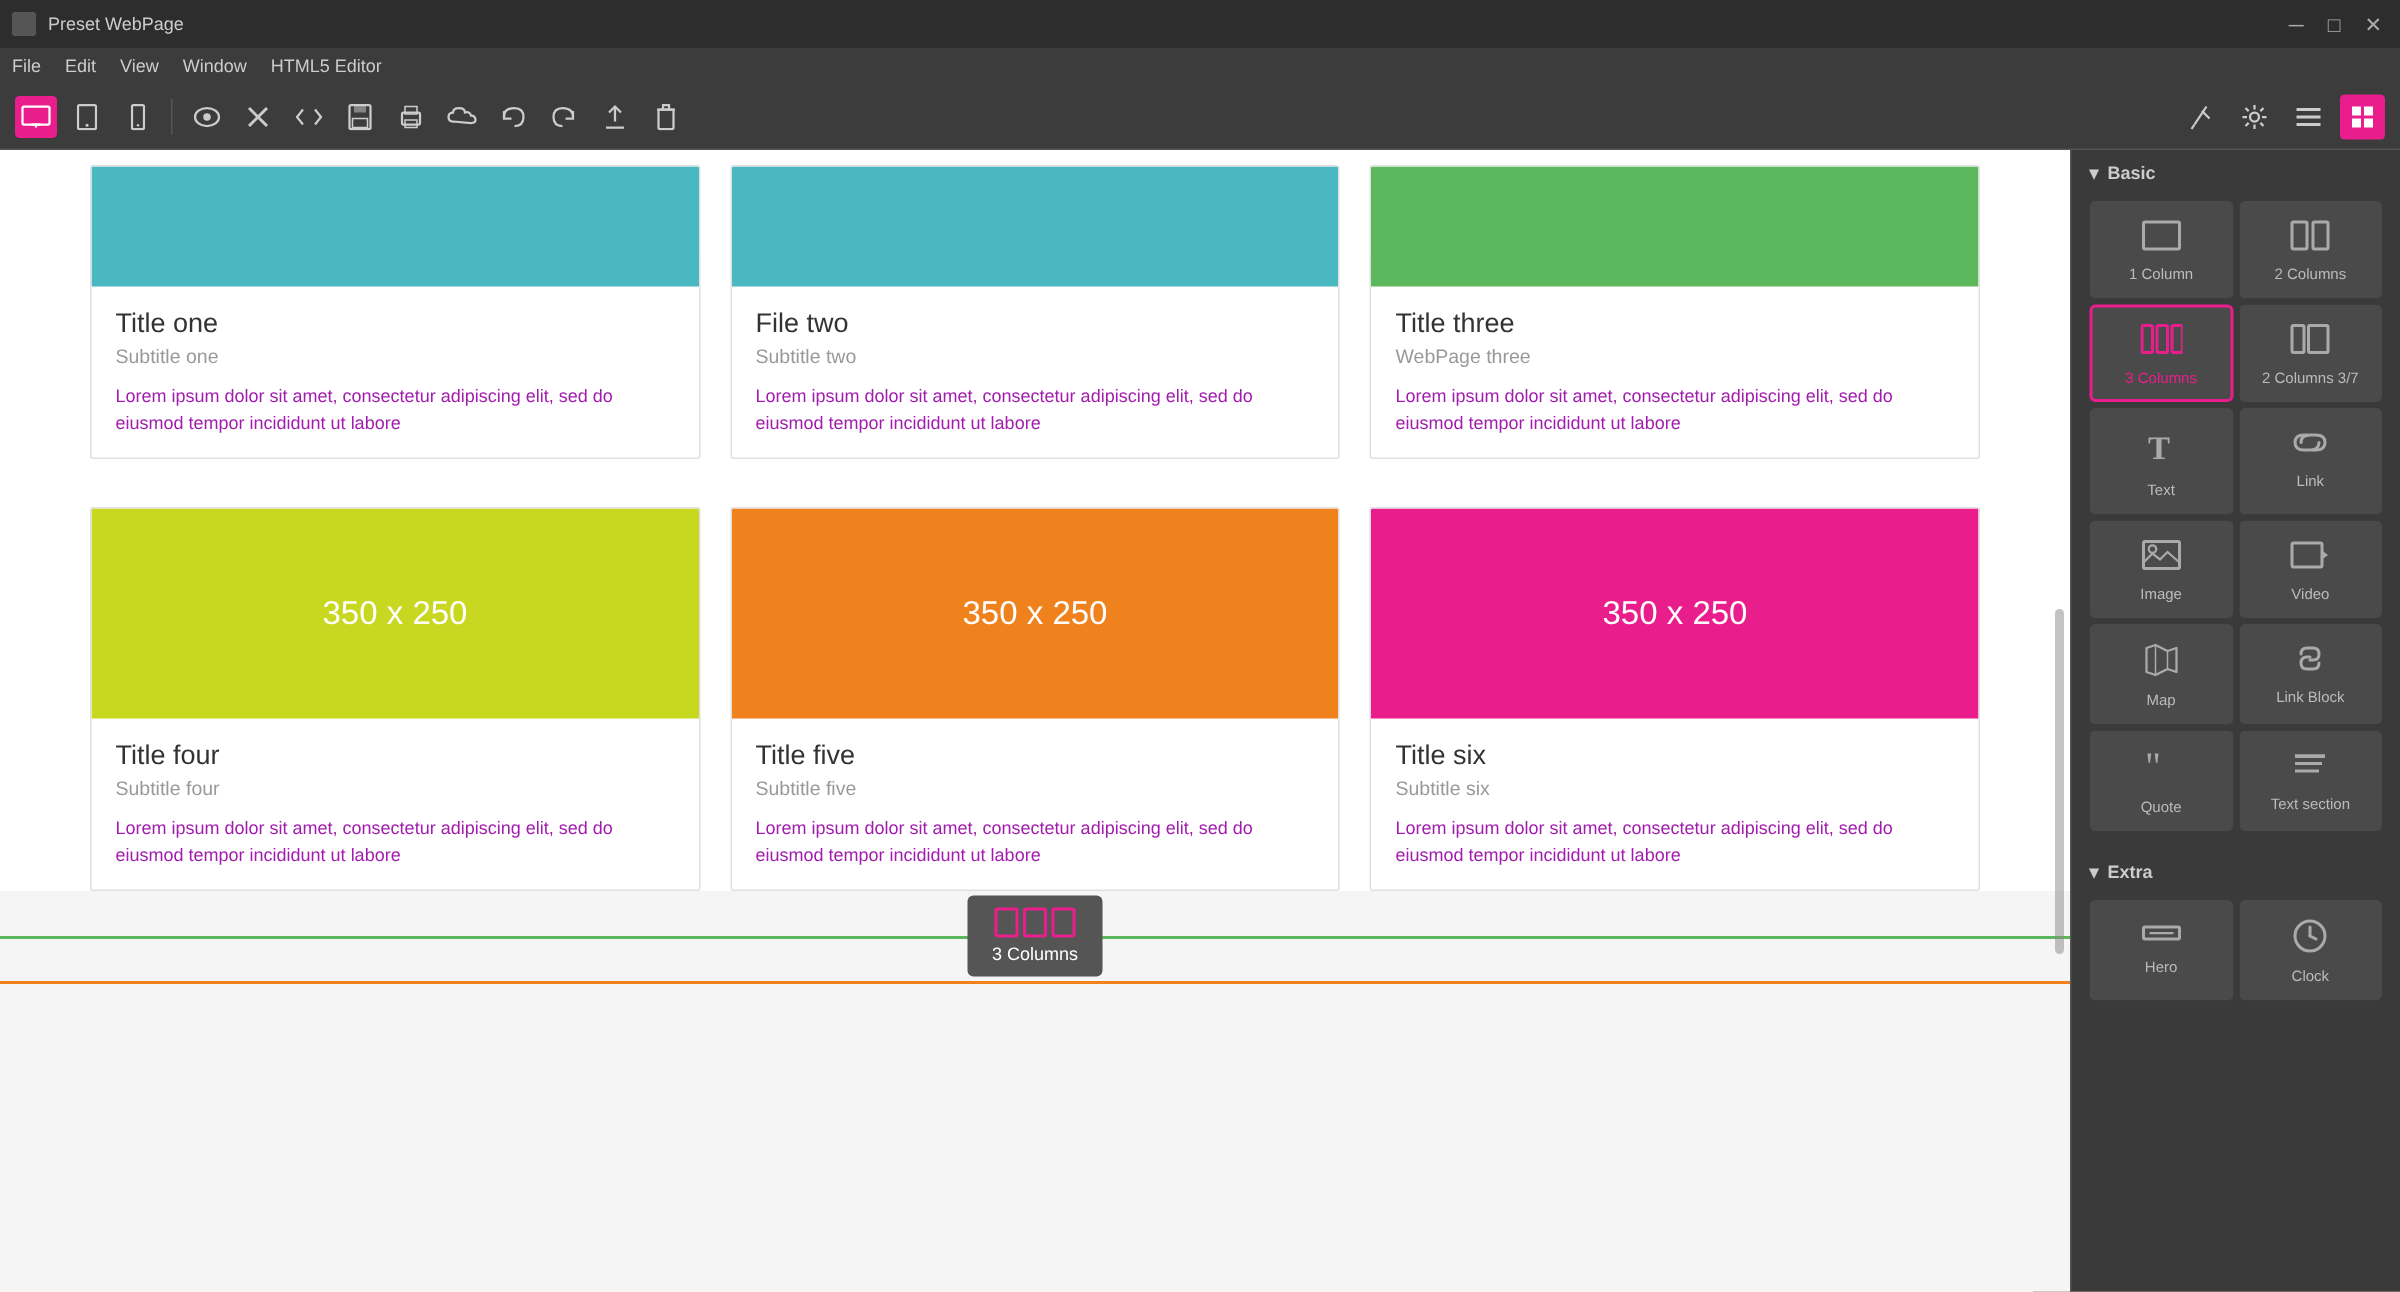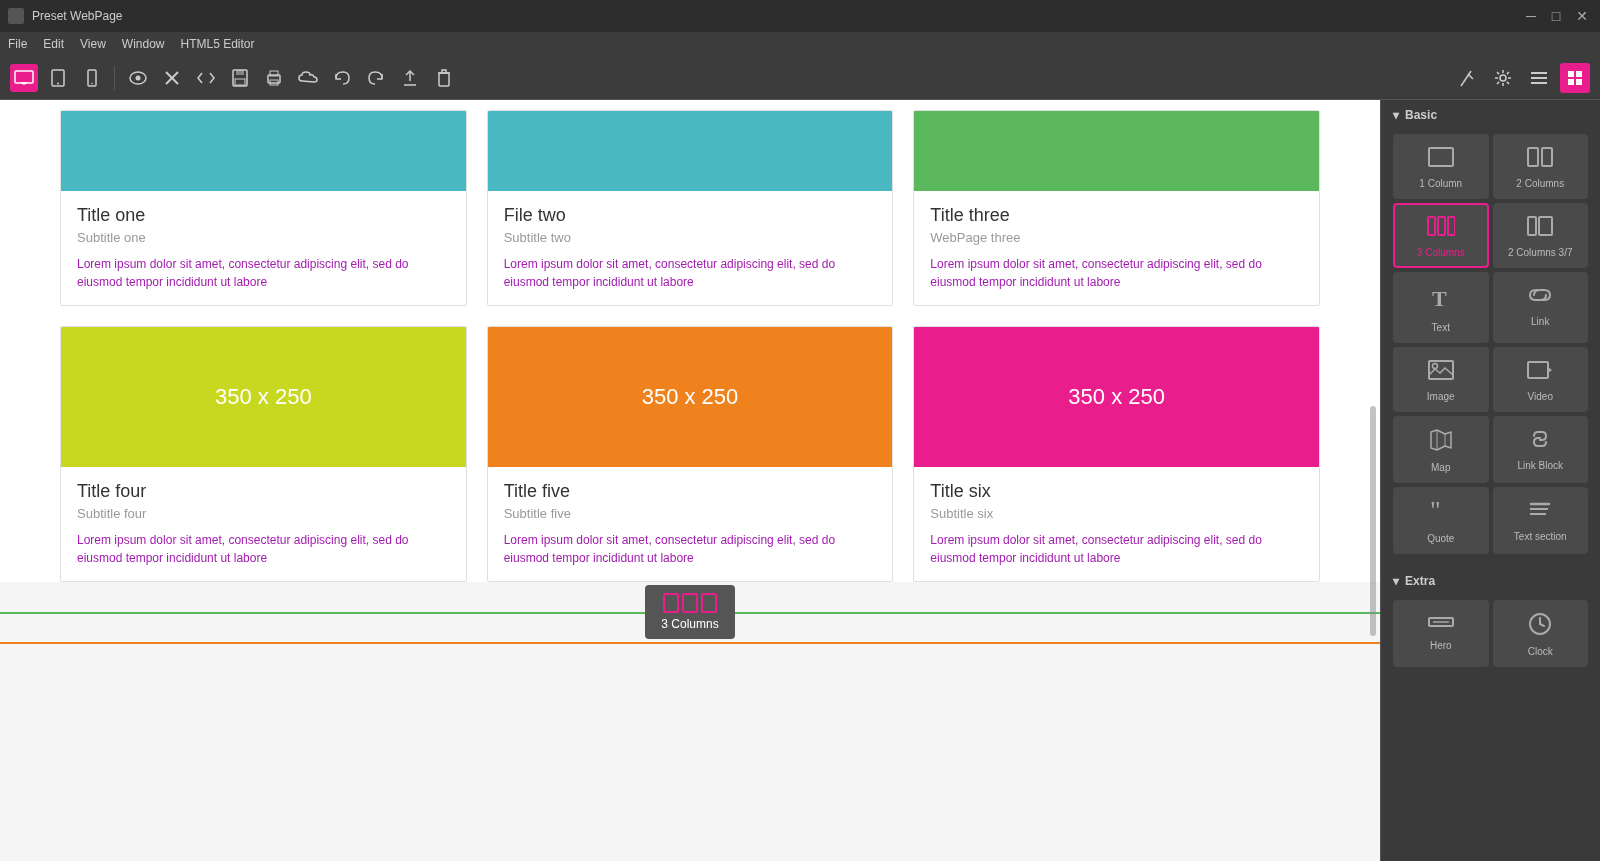--- a/index.html
+++ b/index.html
@@ -367,21 +367,21 @@
         <div class="card">
           <div class="card-image green" style="height:80px;"></div>
           <div class="card-body">
             <div class="card-title">Title three</div>
             <div class="card-subtitle">WebPage three</div>
             <div class="card-text">Lorem ipsum dolor sit amet, consectetur adipiscing elit, sed do eiusmod tempor incididunt ut labore</div>
           </div>
         </div>
       </div>
 
-      <div class="cards-grid" style="margin-top:20px;">
+      <div class="cards-grid" style="margin-top:32px;">
 
         <div class="card">
           <div class="card-image lime" style="height:140px; font-size:22px;">
             <span>350 x 250</span>
           </div>
           <div class="card-body">
             <div class="card-title">Title four</div>
             <div class="card-subtitle">Subtitle four</div>
             <div class="card-text">Lorem ipsum dolor sit amet, consectetur adipiscing elit, sed do eiusmod tempor incididunt ut labore</div>
           </div>

